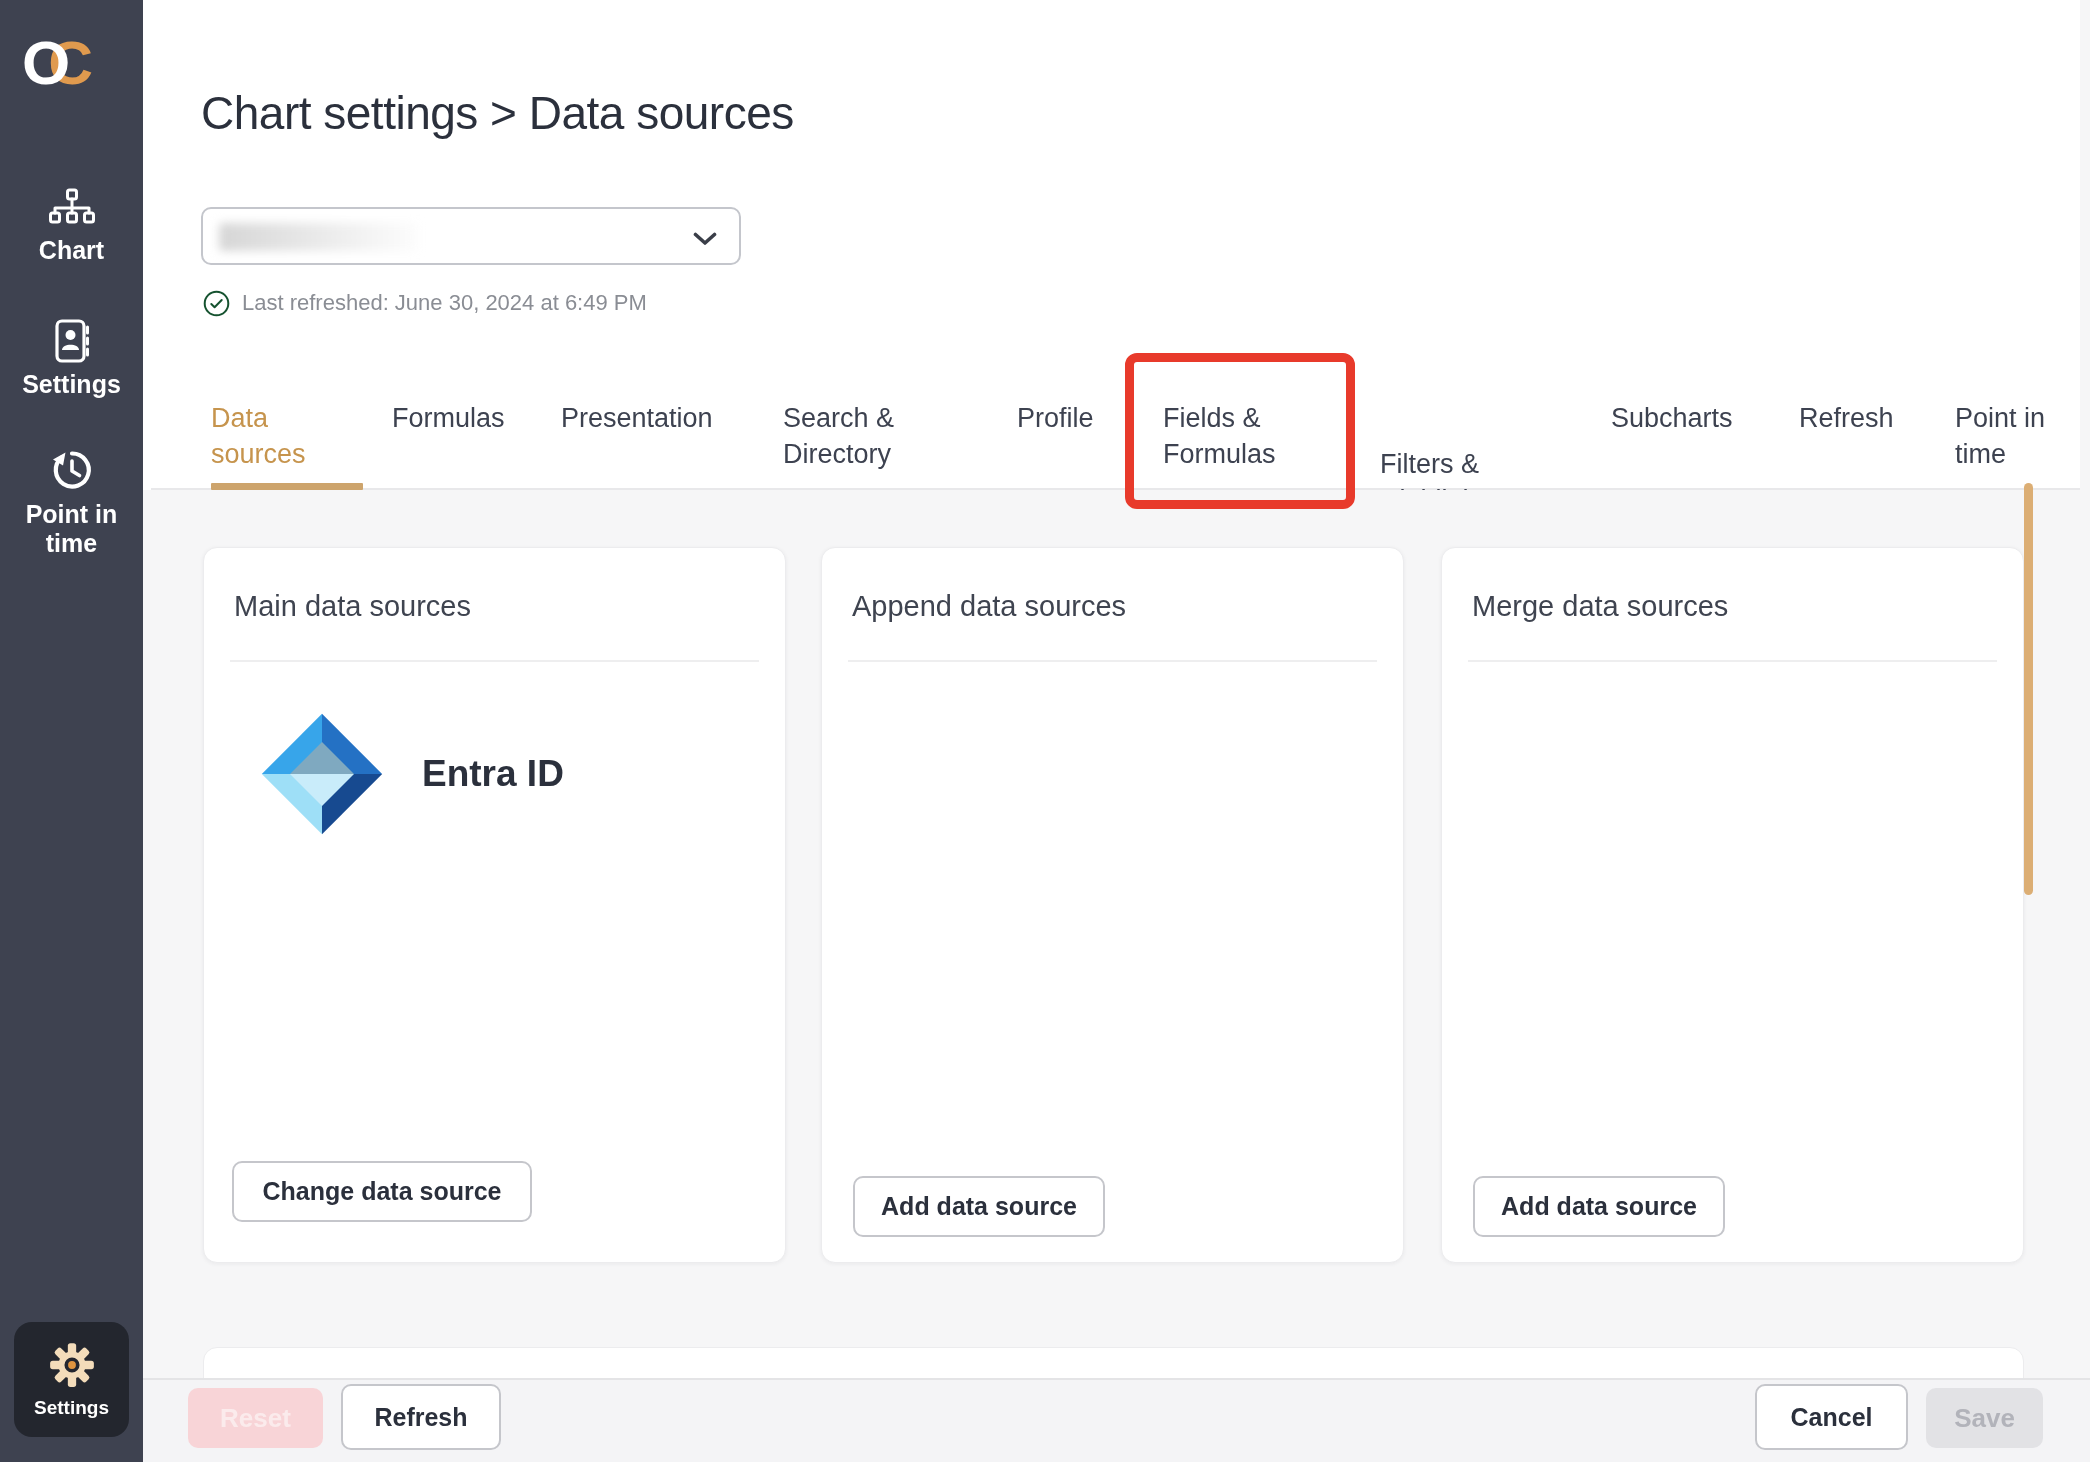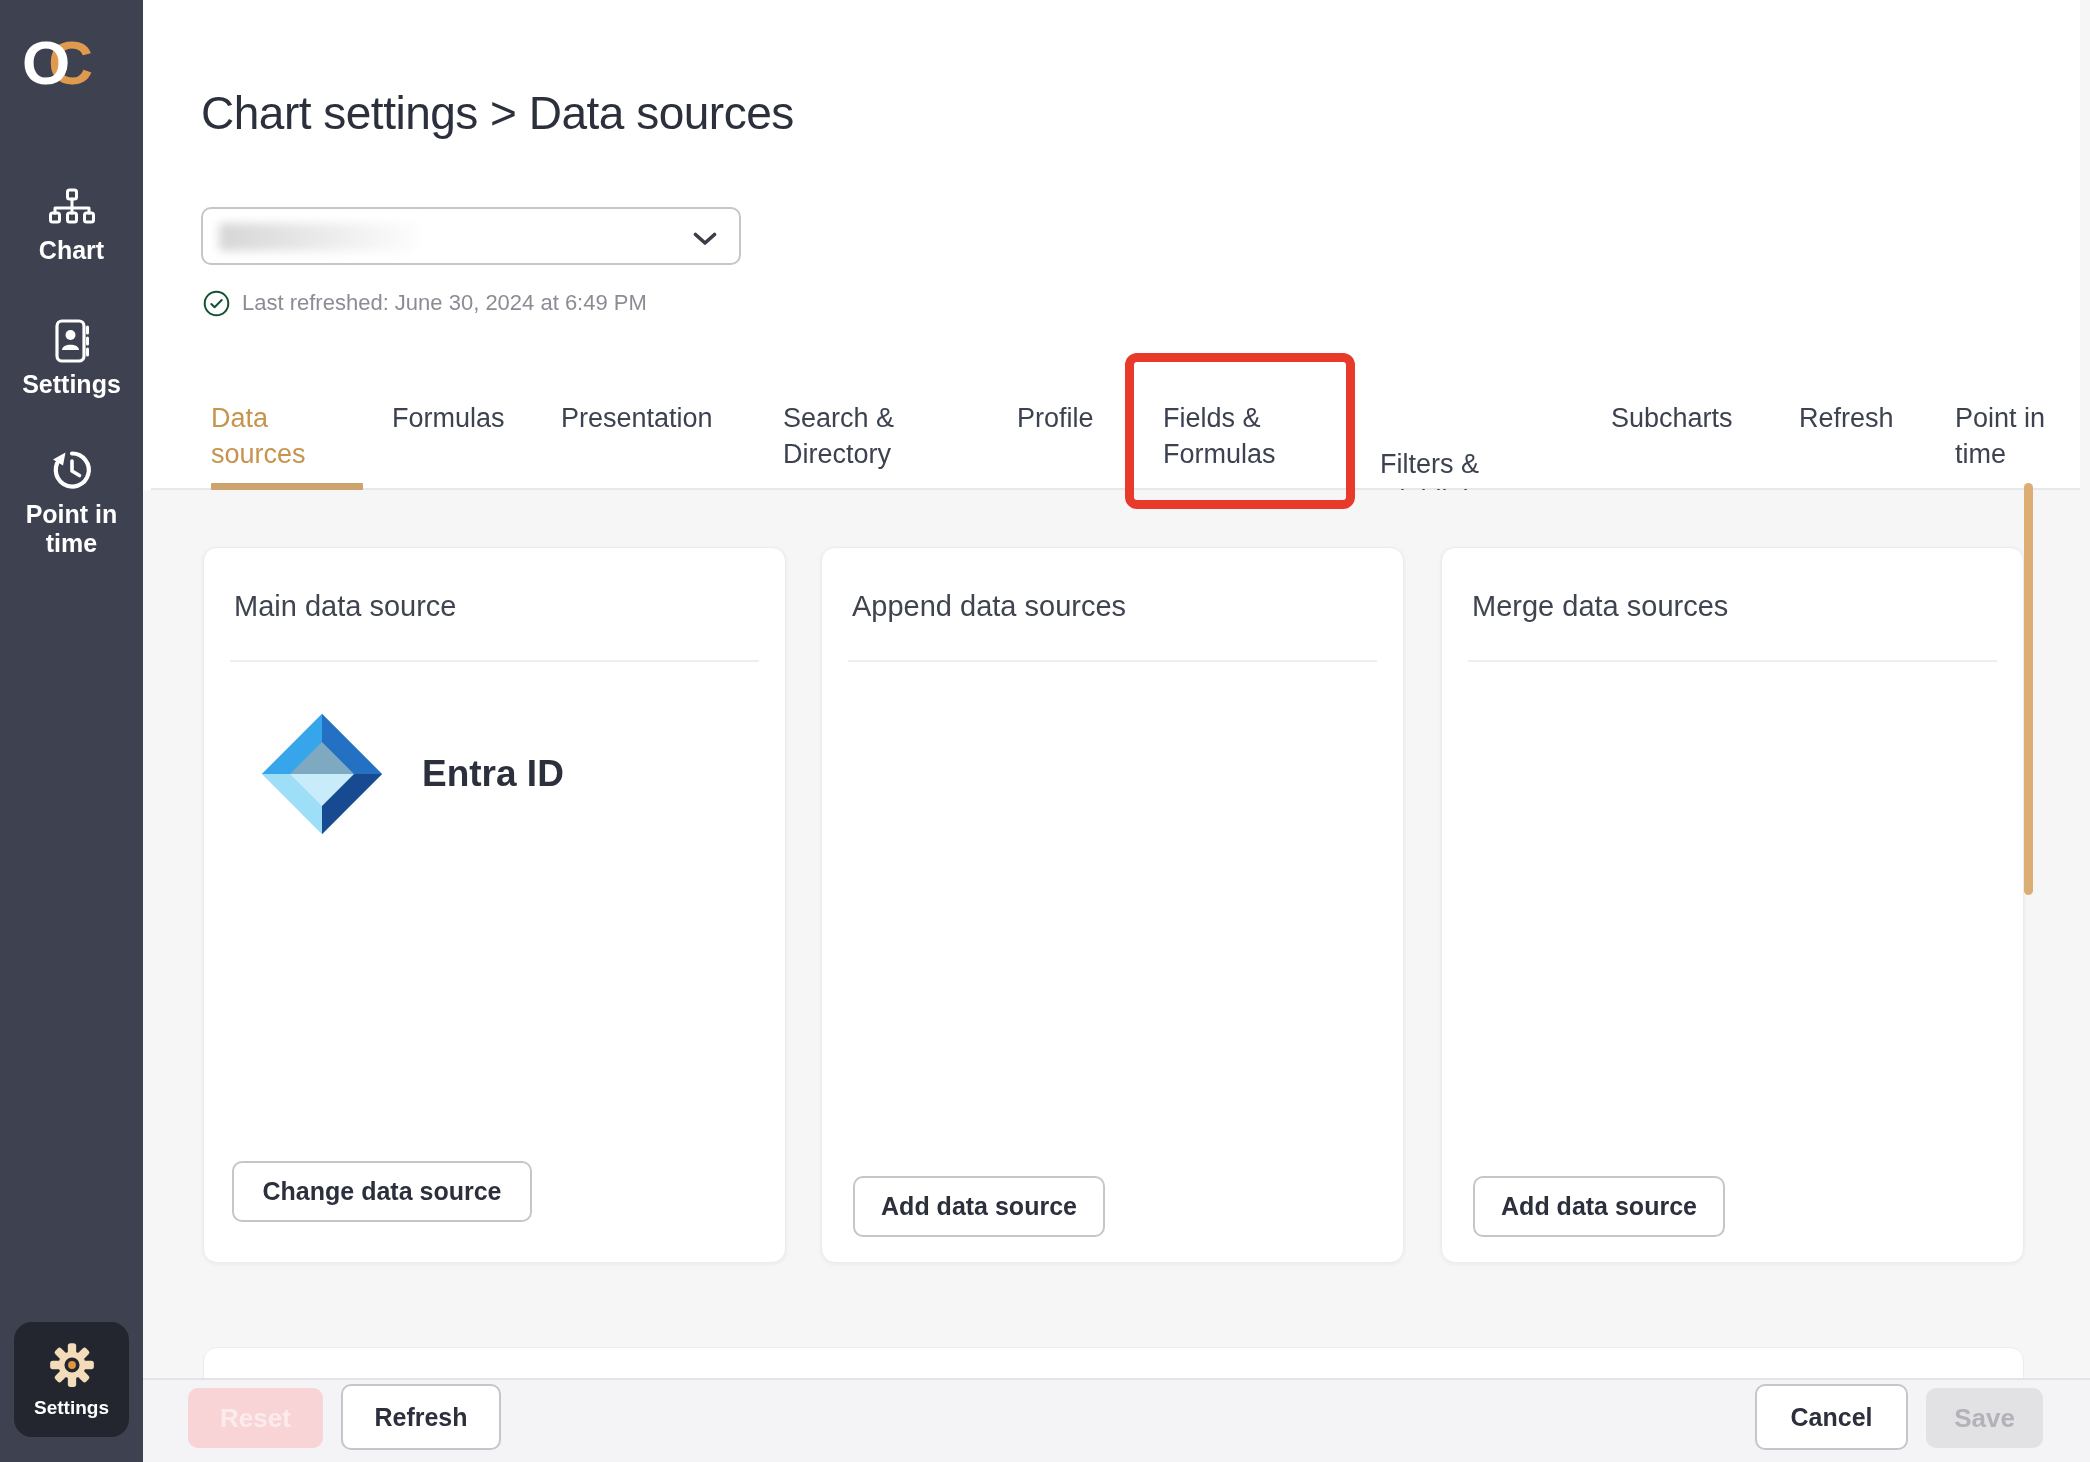--- a/index.html
+++ b/index.html
@@ -257,21 +257,21 @@
     <div class="tab tab-9">Point in time</div>
     <div class="tab-underline"></div>
     <div class="annotation-box"></div>
   </div>
 
   <div class="right-gutter"></div>
 
   <div class="content">
 
     <div class="card card-1">
-      <div class="card-title">Main data source</div>
+      <div class="card-title">Main data sources</div>
       <div class="card-divider"></div>
       <div class="source-row">
         <svg width="128" height="128" viewBox="0 0 100 100">
           <polygon points="50,3 3,50 50,50" fill="#37a5ea"></polygon>
           <polygon points="50,3 97,50 50,50" fill="#2471c4"></polygon>
           <polygon points="97,50 50,97 50,50" fill="#174a90"></polygon>
           <polygon points="3,50 50,97 50,50" fill="#9edff7"></polygon>
           <polygon points="50,25 75,50 25,50" fill="#7fa9c0"></polygon>
           <polygon points="25,50 75,50 50,75" fill="#c9ecfa"></polygon>
         </svg>

